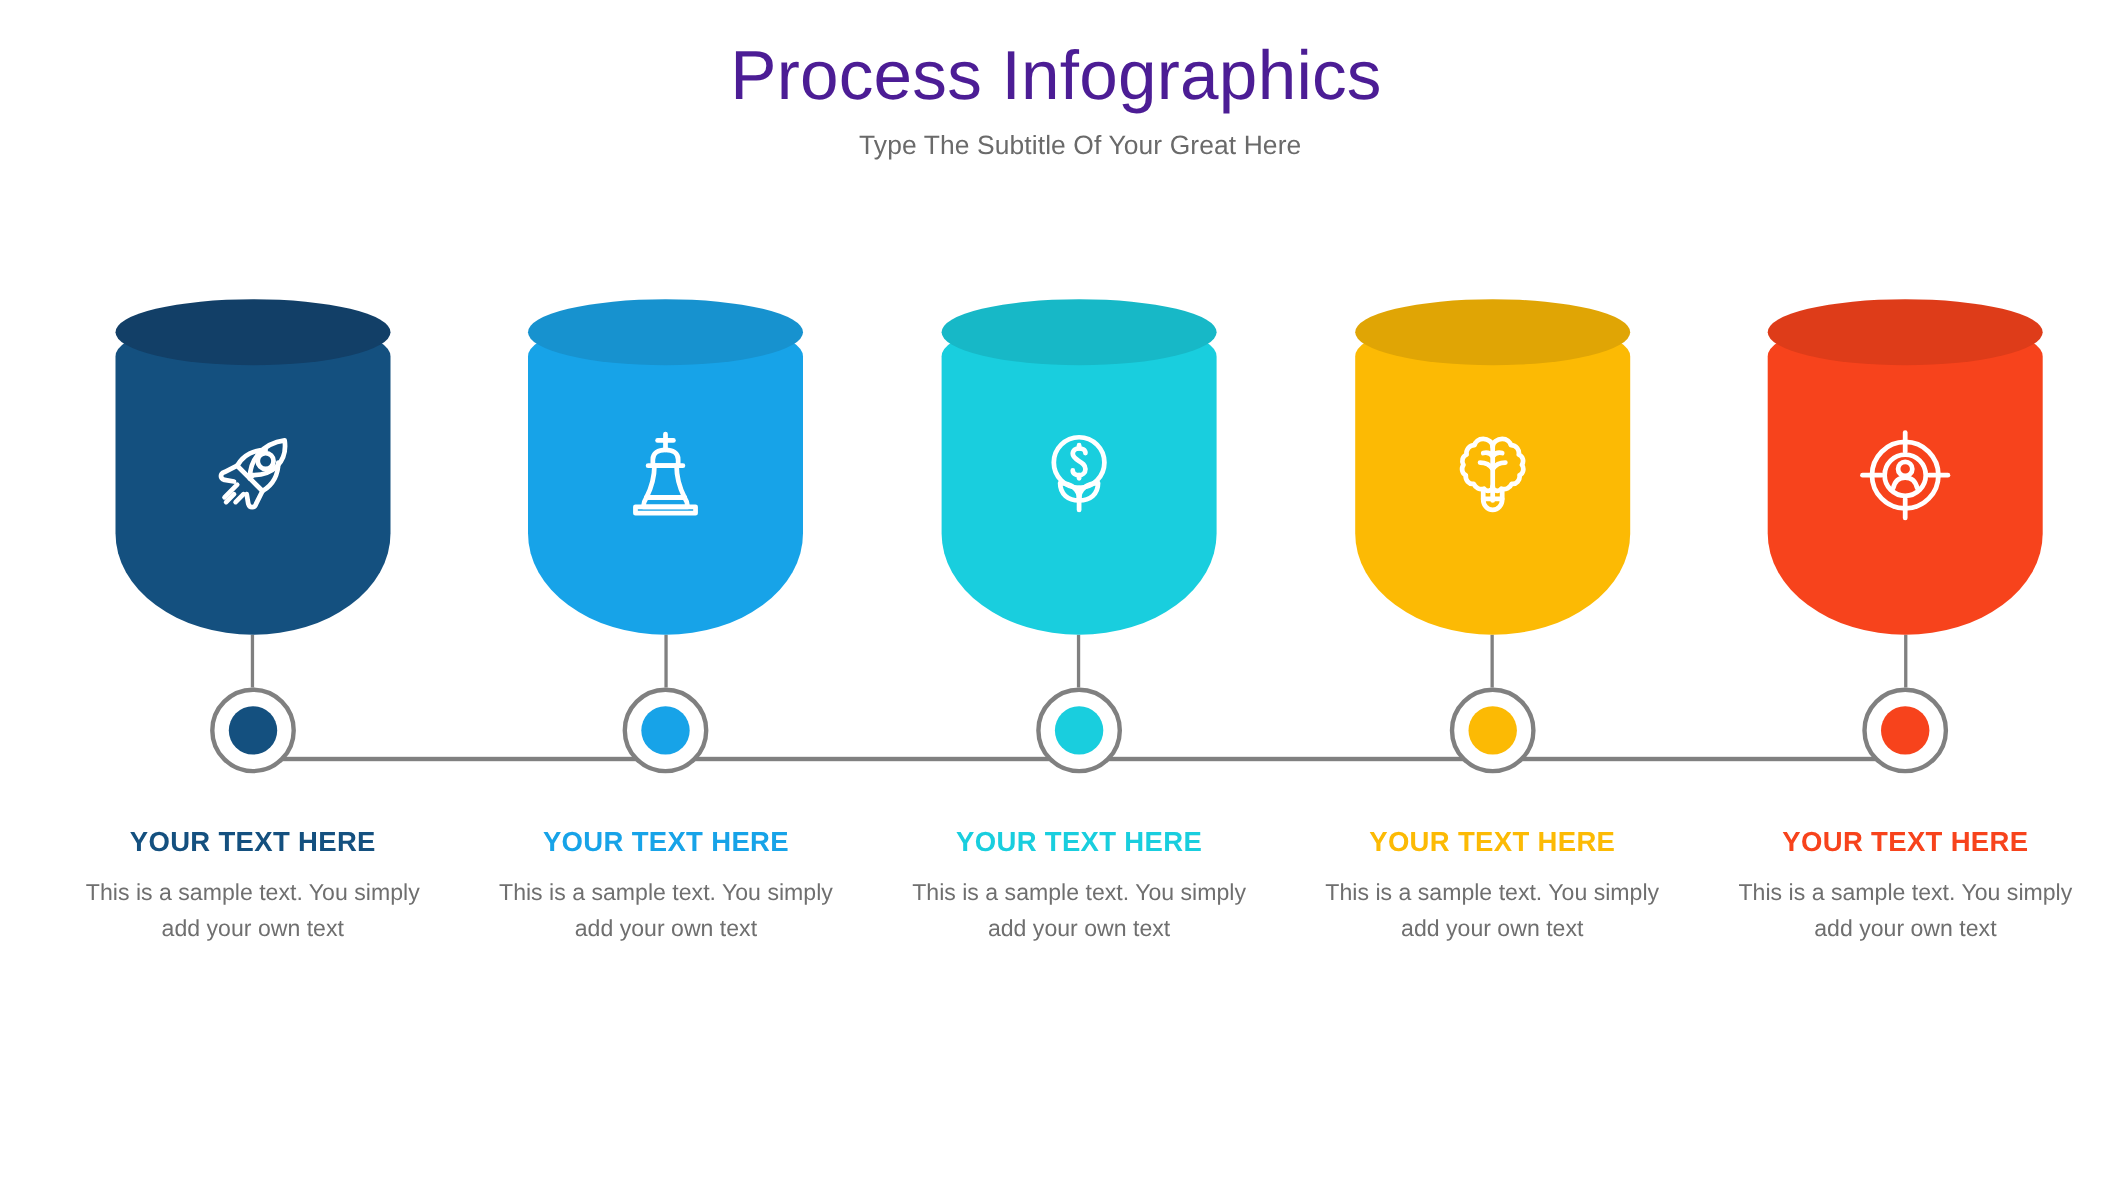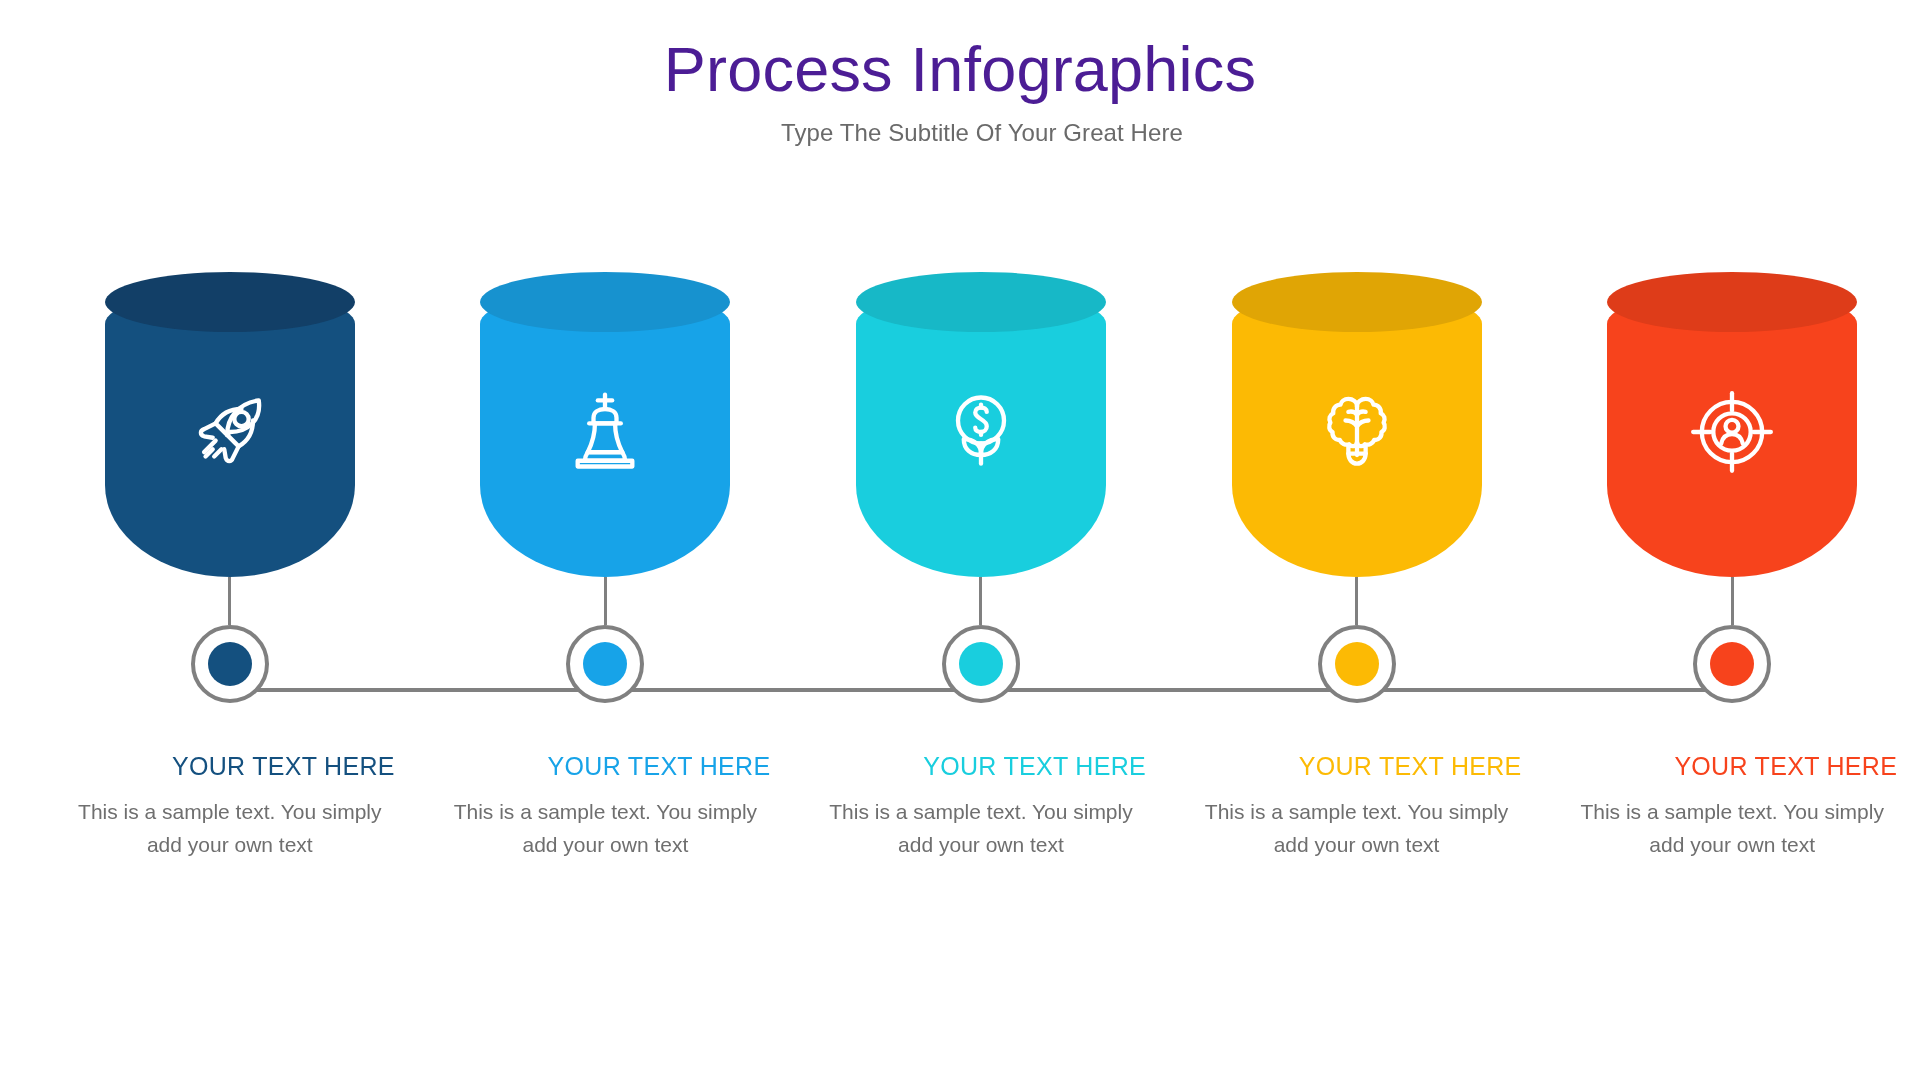--- a/index.html
+++ b/index.html
@@ -153,24 +153,23 @@
 
   
   .caption {
     margin-top: 50px;
     width: 330px;
     text-align: center;
   }
 
   .caption-title {
     font-size: 25px;
-    font-weight: normal;
+    font-weight: bold;
     letter-spacing: 0.3px;
     line-height: 1.1;
-    text-align: right;
   }
 
   .caption-body {
     margin-top: 14px;
     font-size: 21px;
     font-weight: 400;
     color: #6f6f6f;
     line-height: 1.58;
   }
 </style>

